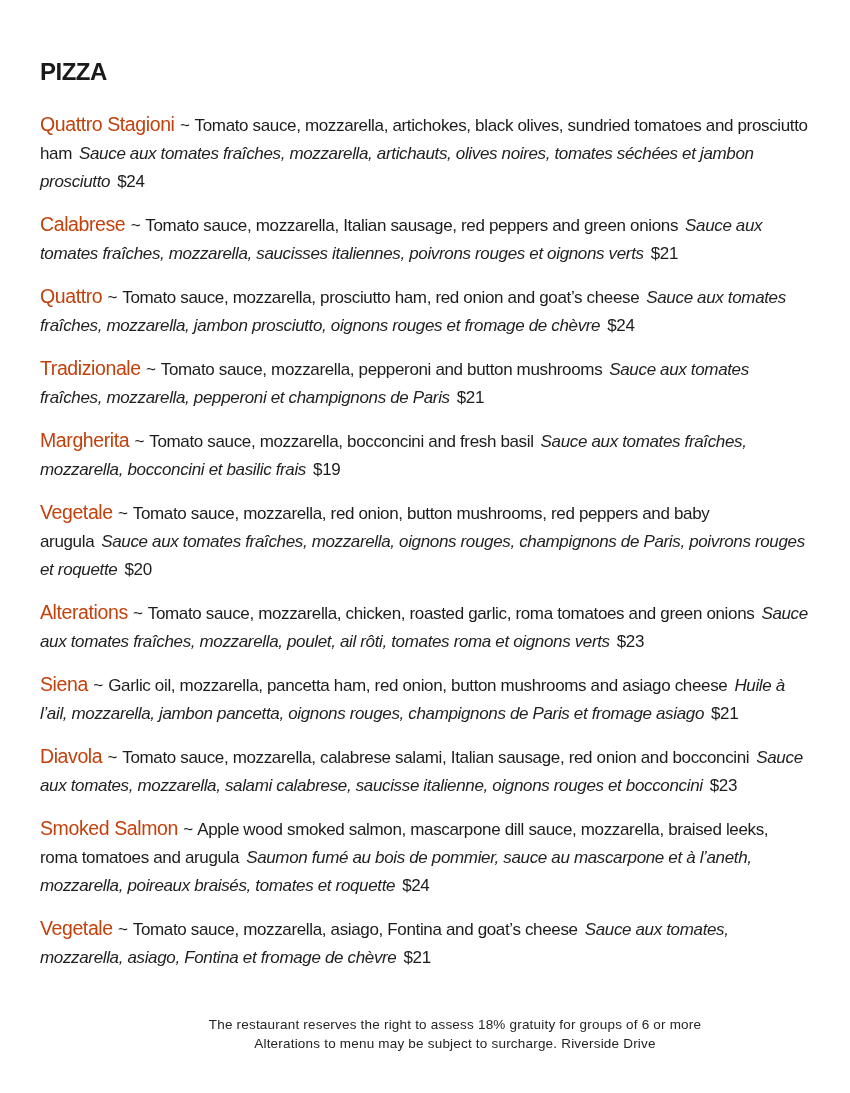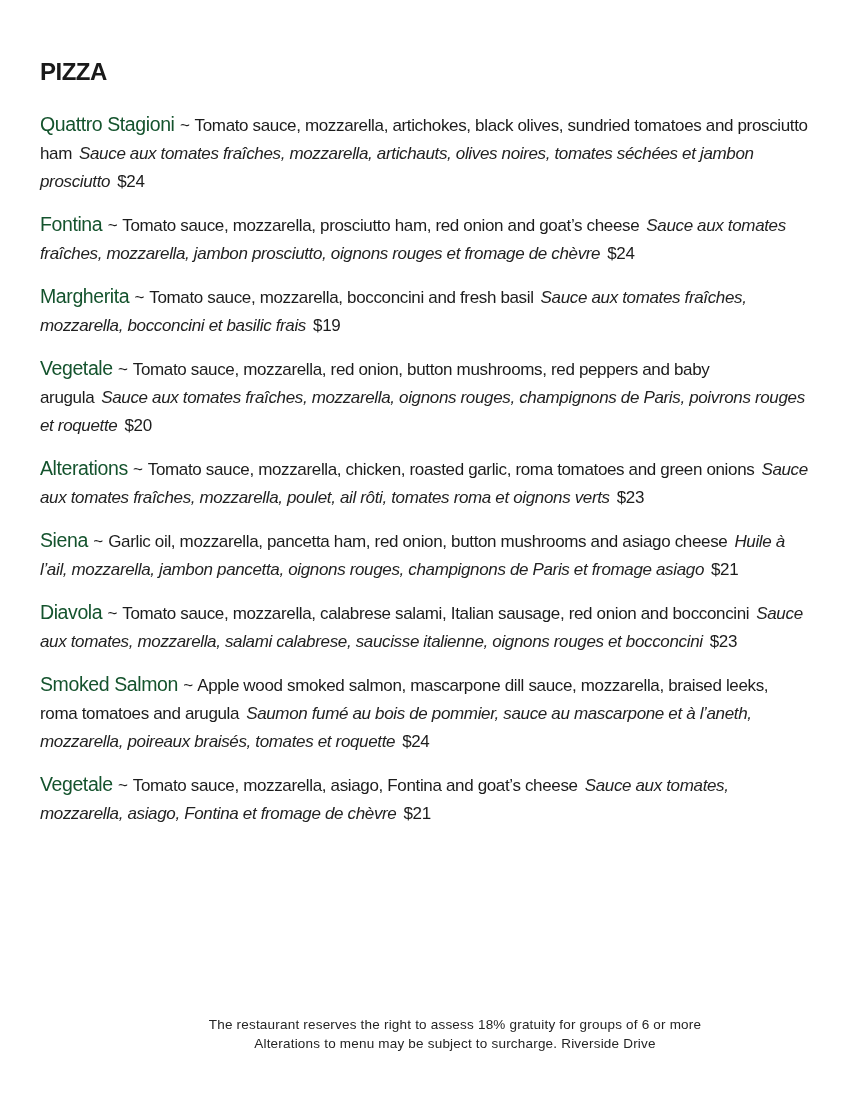--- a/index.html
+++ b/index.html
@@ -29,21 +29,21 @@
   .item {
     font-size: 17px;
     line-height: 28px;
     letter-spacing: -0.35px;
     margin-bottom: 14px;
     color: #1c1c1c;
   }
   .item .name {
     font-size: 19.5px;
     letter-spacing: -0.4px;
-    color: #14532d;
+    color: #c2410c;
   }
   .item .sep { padding: 0 1px; }
   .item .fr {
     font-style: italic;
     margin-left: 7px;
     color: #222222;
   }
   .item .price {
     font-style: normal;
     margin-left: 7px;
@@ -66,23 +66,25 @@
 </head>
 <body>
 
 <div class="page">
   <h1 class="heading">PIZZA</h1>
 
   <div class="items">
 
     <p class="item"><span class="name">Quattro Stagioni</span> <span class="sep">~</span> <span class="en">Tomato sauce, mozzarella, artichokes, black olives, sundried tomatoes and prosciutto ham</span><span class="fr">Sauce aux tomates fraîches, mozzarella, artichauts, olives noires, tomates séchées et jambon prosciutto</span><span class="price">$24</span></p>
 
+    <p class="item"><span class="name">Calabrese</span> <span class="sep">~</span> <span class="en">Tomato sauce, mozzarella, Italian sausage, red peppers and green onions</span><span class="fr">Sauce aux tomates fraîches, mozzarella, saucisses italiennes, poivrons rouges et oignons verts</span><span class="price">$21</span></p>
 
-    <p class="item"><span class="name">Fontina</span> <span class="sep">~</span> <span class="en">Tomato sauce, mozzarella, prosciutto ham, red onion and goat’s cheese</span><span class="fr">Sauce aux tomates fraîches, mozzarella, jambon prosciutto, oignons rouges et fromage de chèvre</span><span class="price">$24</span></p>
+    <p class="item"><span class="name">Quattro</span> <span class="sep">~</span> <span class="en">Tomato sauce, mozzarella, prosciutto ham, red onion and goat’s cheese</span><span class="fr">Sauce aux tomates fraîches, mozzarella, jambon prosciutto, oignons rouges et fromage de chèvre</span><span class="price">$24</span></p>
 
+    <p class="item"><span class="name">Tradizionale</span> <span class="sep">~</span> <span class="en">Tomato sauce, mozzarella, pepperoni and button mushrooms</span><span class="fr">Sauce aux tomates fraîches, mozzarella, pepperoni et champignons de Paris</span><span class="price">$21</span></p>
 
     <p class="item"><span class="name">Margherita</span> <span class="sep">~</span> <span class="en">Tomato sauce, mozzarella, bocconcini and fresh basil</span><span class="fr">Sauce aux tomates fraîches, mozzarella, bocconcini et basilic frais</span><span class="price">$19</span></p>
 
     <p class="item"><span class="name">Vegetale</span> <span class="sep">~</span> <span class="en">Tomato sauce, mozzarella, red onion, button mushrooms, red peppers and baby arugula</span><span class="fr">Sauce aux tomates fraîches, mozzarella, oignons rouges, champignons de Paris, poivrons rouges et roquette</span><span class="price">$20</span></p>
 
     <p class="item"><span class="name">Alterations</span> <span class="sep">~</span> <span class="en">Tomato sauce, mozzarella, chicken, roasted garlic, roma tomatoes and green onions</span><span class="fr">Sauce aux tomates fraîches, mozzarella, poulet, ail rôti, tomates roma et oignons verts</span><span class="price">$23</span></p>
 
     <p class="item"><span class="name">Siena</span> <span class="sep">~</span> <span class="en">Garlic oil, mozzarella, pancetta ham, red onion, button mushrooms and asiago cheese</span><span class="fr">Huile à l’ail, mozzarella, jambon pancetta, oignons rouges, champignons de Paris et fromage asiago</span><span class="price">$21</span></p>
 
     <p class="item"><span class="name">Diavola</span> <span class="sep">~</span> <span class="en">Tomato sauce, mozzarella, calabrese salami, Italian sausage, red onion and bocconcini</span><span class="fr">Sauce aux tomates, mozzarella, salami calabrese, saucisse italienne, oignons rouges et bocconcini</span><span class="price">$23</span></p>

